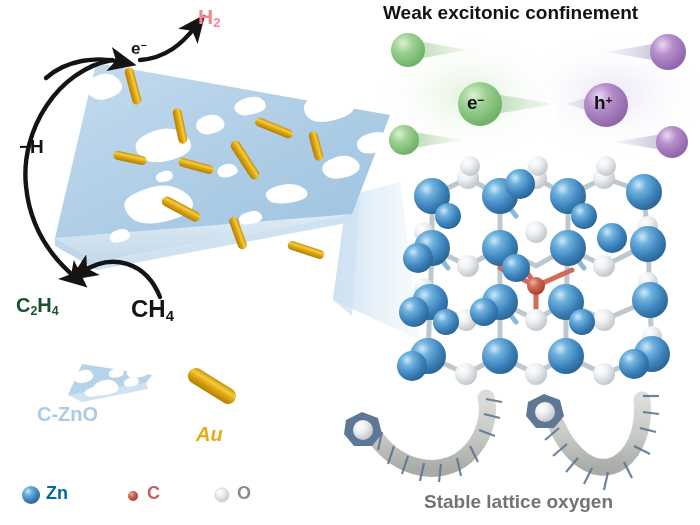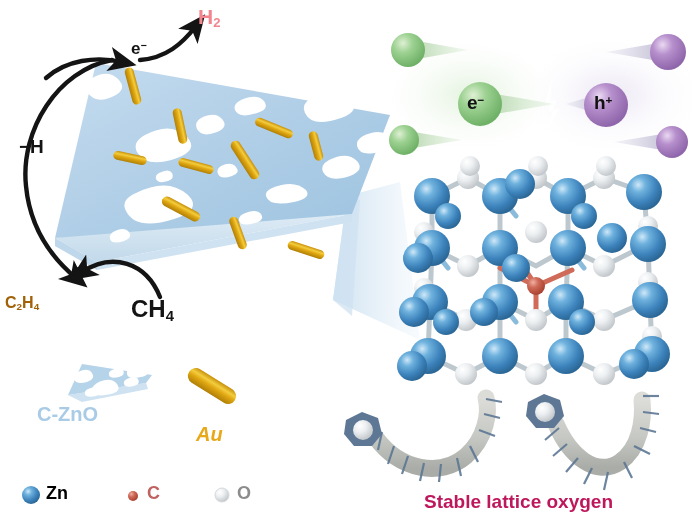--- a/index.html
+++ b/index.html
@@ -382,42 +382,43 @@
   <div class="lbl" style="left:131px;top:40px;font-size:17px;color:#141414;">
     <span>e</span><span class="sup">−</span>
   </div>
 
   <div class="lbl" style="left:19px;top:137px;font-size:19px;color:#141414;">−H</div>
 
   <div class="lbl" style="left:72px;top:262px;font-size:17px;color:#141414;">
     <span>h</span><span class="sup">+</span>
   </div>
 
-  <div class="lbl" style="left:5px;top:295px;font-size:16px;color:#a16207;">
+  <div class="lbl" style="left:16px;top:295px;font-size:20px;color:#14532d;">
     <span>C</span><span class="sub">2</span><span>H</span><span class="sub">4</span>
   </div>
 
   <div class="lbl" style="left:131px;top:297px;font-size:24px;color:#141414;">
     <span>CH</span><span class="sub">4</span>
   </div>
 
+  <div class="lbl" style="left:383px;top:3px;font-size:19px;color:#121212;">Weak excitonic confinement</div>
 
   <div class="lbl" style="left:467px;top:93px;font-size:19px;color:#111111;">
     <span>e</span><span class="sup">−</span>
   </div>
 
   <div class="lbl" style="left:594px;top:93px;font-size:19px;color:#111111;">
     <span>h</span><span class="sup">+</span>
   </div>
 
-  <div class="lbl" style="left:424px;top:492px;font-size:19px;color:#be185d;">Stable lattice oxygen</div>
+  <div class="lbl" style="left:424px;top:492px;font-size:19px;color:#737373;">Stable lattice oxygen</div>
 
   <div class="lbl" style="left:37px;top:404px;font-size:20px;color:#a9cbe6;">C-ZnO</div>
 
   <div class="lbl" style="left:196px;top:424px;font-size:20px;color:#e7a81a;font-style:italic;">Au</div>
 
-  <div class="lbl" style="left:46px;top:484px;font-size:18px;color:#000000;">Zn</div>
+  <div class="lbl" style="left:46px;top:484px;font-size:18px;color:#0369a1;">Zn</div>
 
   <div class="lbl" style="left:147px;top:484px;font-size:18px;color:#c0625f;">C</div>
 
   <div class="lbl" style="left:237px;top:484px;font-size:18px;color:#8c8c8c;">O</div>
 
 </div>
 
 </body></html>

